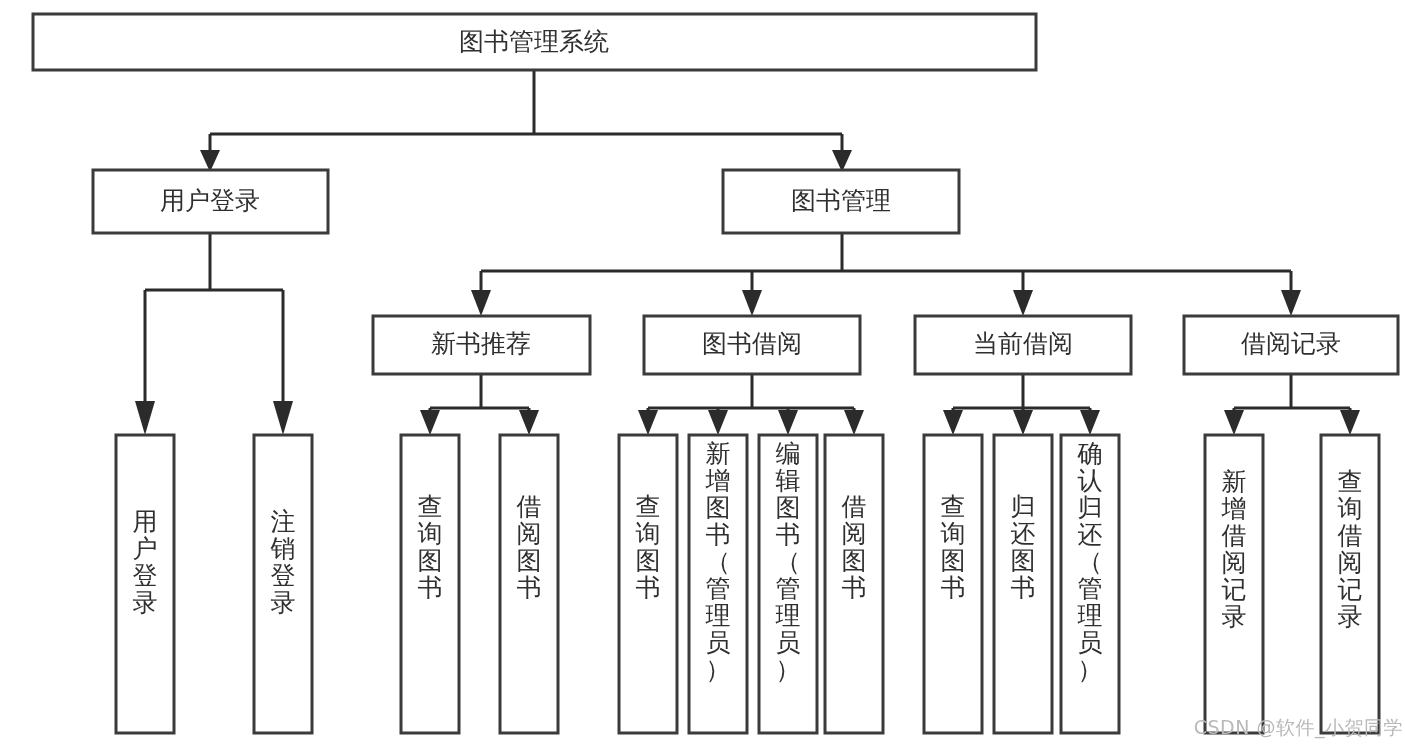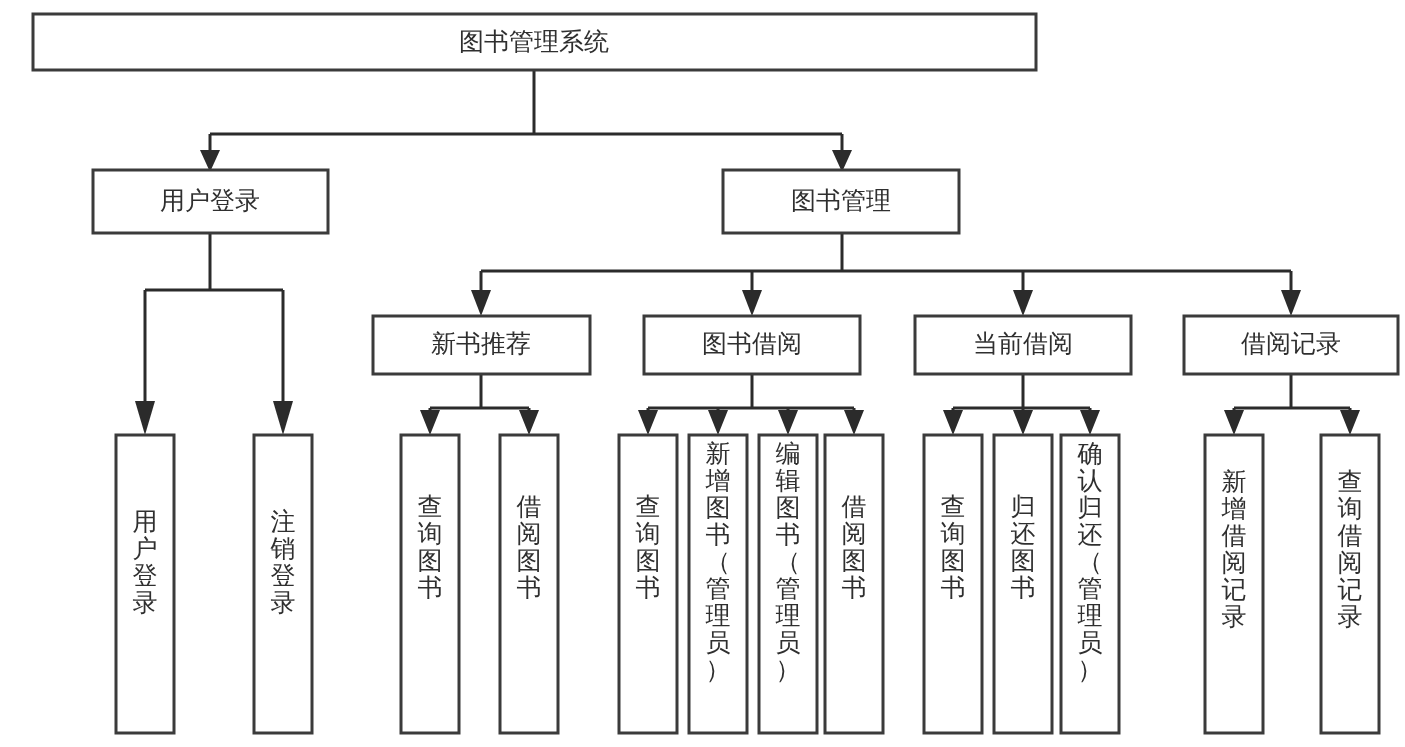--- a/index.html
+++ b/index.html
@@ -236,13 +236,14 @@
       <rect class="node-box-thin" x="1193" y="435" width="58" height="298"></rect>
       <text class="node-label-v" x="1222" y="490"><tspan x="1222" dy="0">新</tspan><tspan x="1222" dy="27">增</tspan><tspan x="1222" dy="27">借</tspan><tspan x="1222" dy="27">阅</tspan><tspan x="1222" dy="27">记</tspan><tspan x="1222" dy="27">录</tspan></text>
     </g>
     <g>
       <rect class="node-box-thin" x="1309" y="435" width="58" height="298"></rect>
       <text class="node-label-v" x="1338" y="490"><tspan x="1338" dy="0">查</tspan><tspan x="1338" dy="27">询</tspan><tspan x="1338" dy="27">借</tspan><tspan x="1338" dy="27">阅</tspan><tspan x="1338" dy="27">记</tspan><tspan x="1338" dy="27">录</tspan></text>
     </g>
 
   </svg>
 
+  <div class="watermark">CSDN @软件_小贺同学</div>
 </div>
 
 </body></html>

